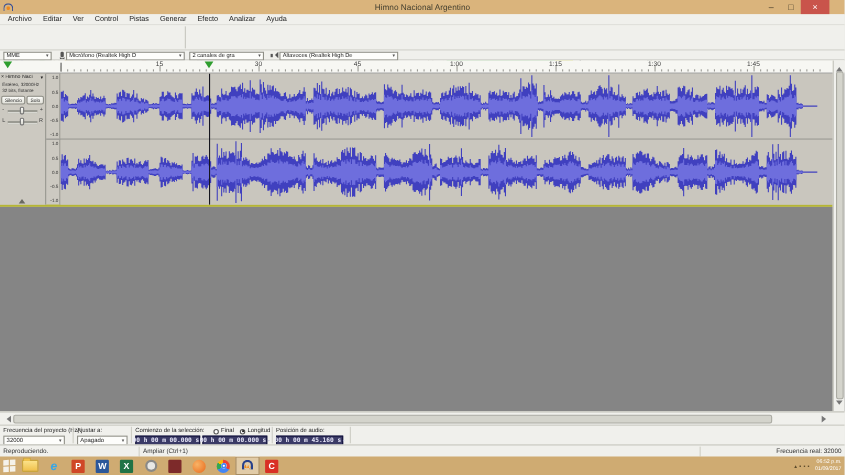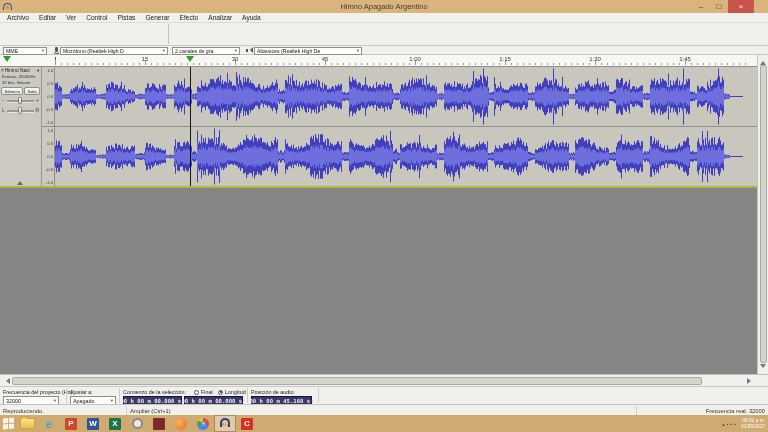--- a/index.html
+++ b/index.html
@@ -139,21 +139,21 @@
 </head>
 <body>
 
 <div id="root">
 
   <div class="band titlebar">
     <div class="appic">
         <div class="arc"></div>
         <div class="dot"></div>
       </div>
-    <div class="tb-title">Himno Apagado Argentino</div>
+    <div class="tb-title">Himno Nacional Argentino</div>
     <div class="winbtn" style="left:692px;width:18px;">–</div>
     <div class="winbtn" style="left:710px;width:18px;">□</div>
     <div class="winbtn close" style="left:728px;width:26px;">×</div>
   </div>
 
   <div class="band menubar">
       <span class="menu-item">Archivo</span>
       <span class="menu-item">Editar</span>
       <span class="menu-item">Ver</span>
       <span class="menu-item">Control</span>

